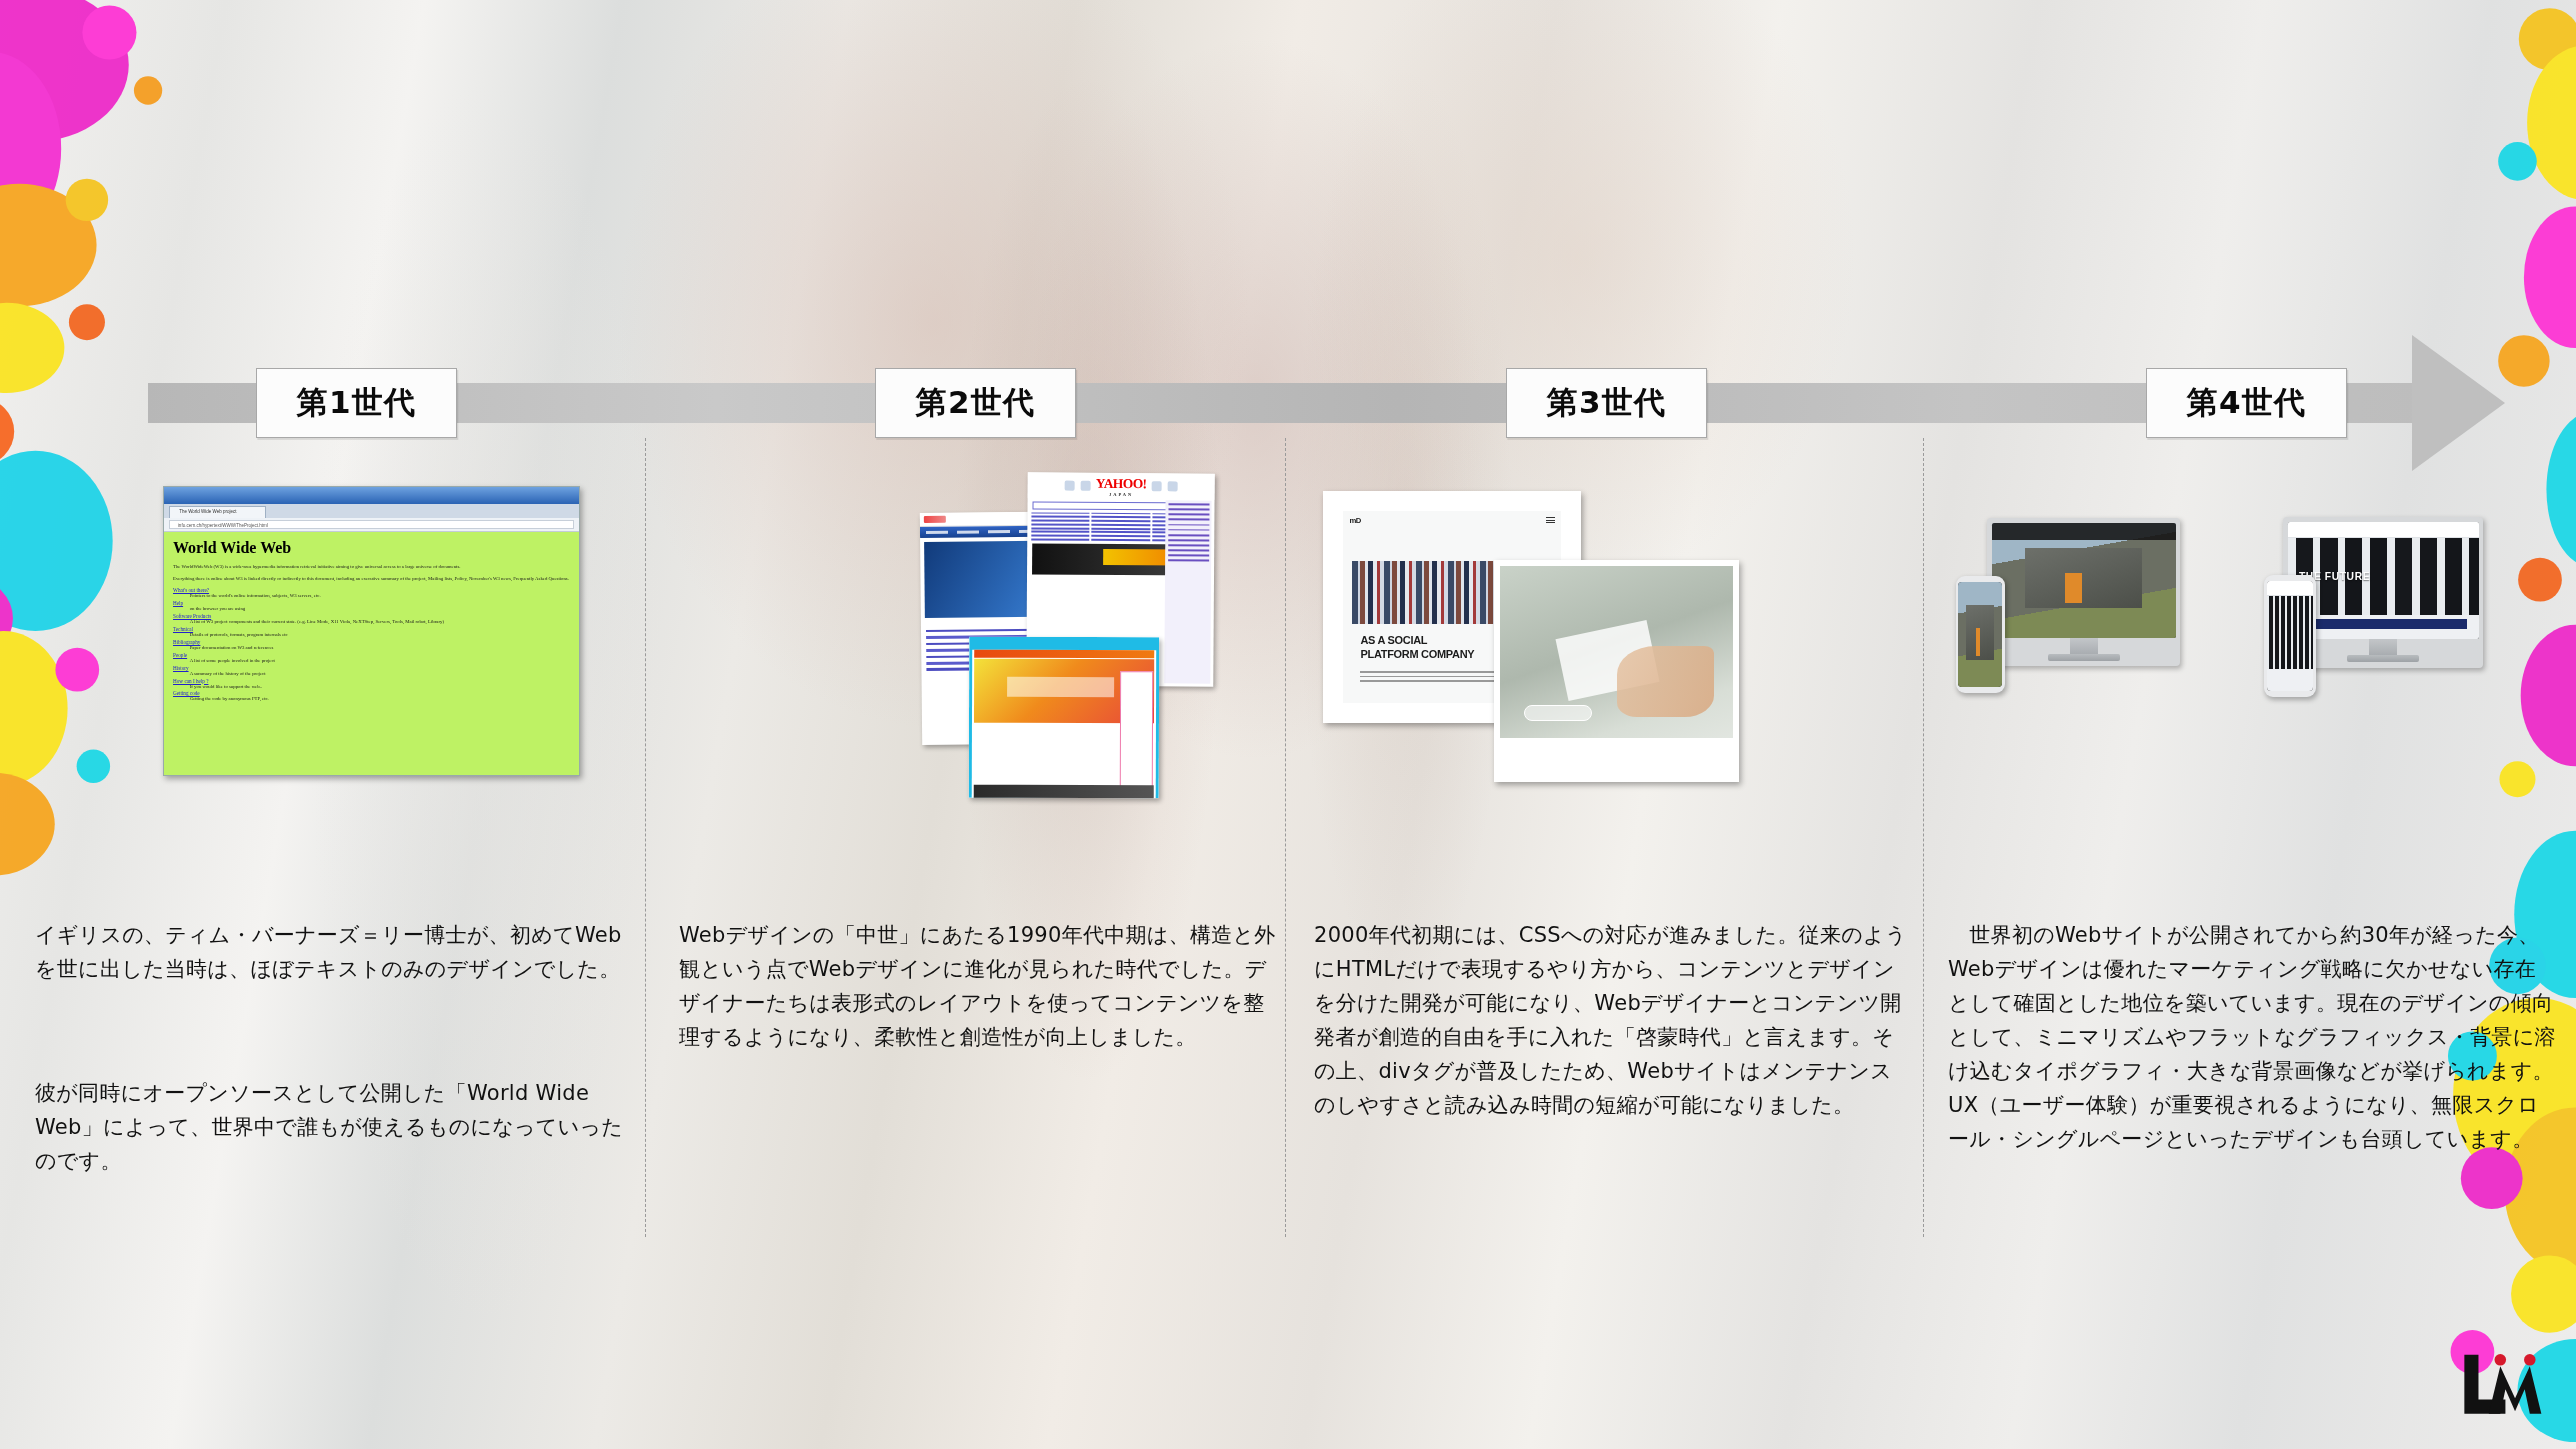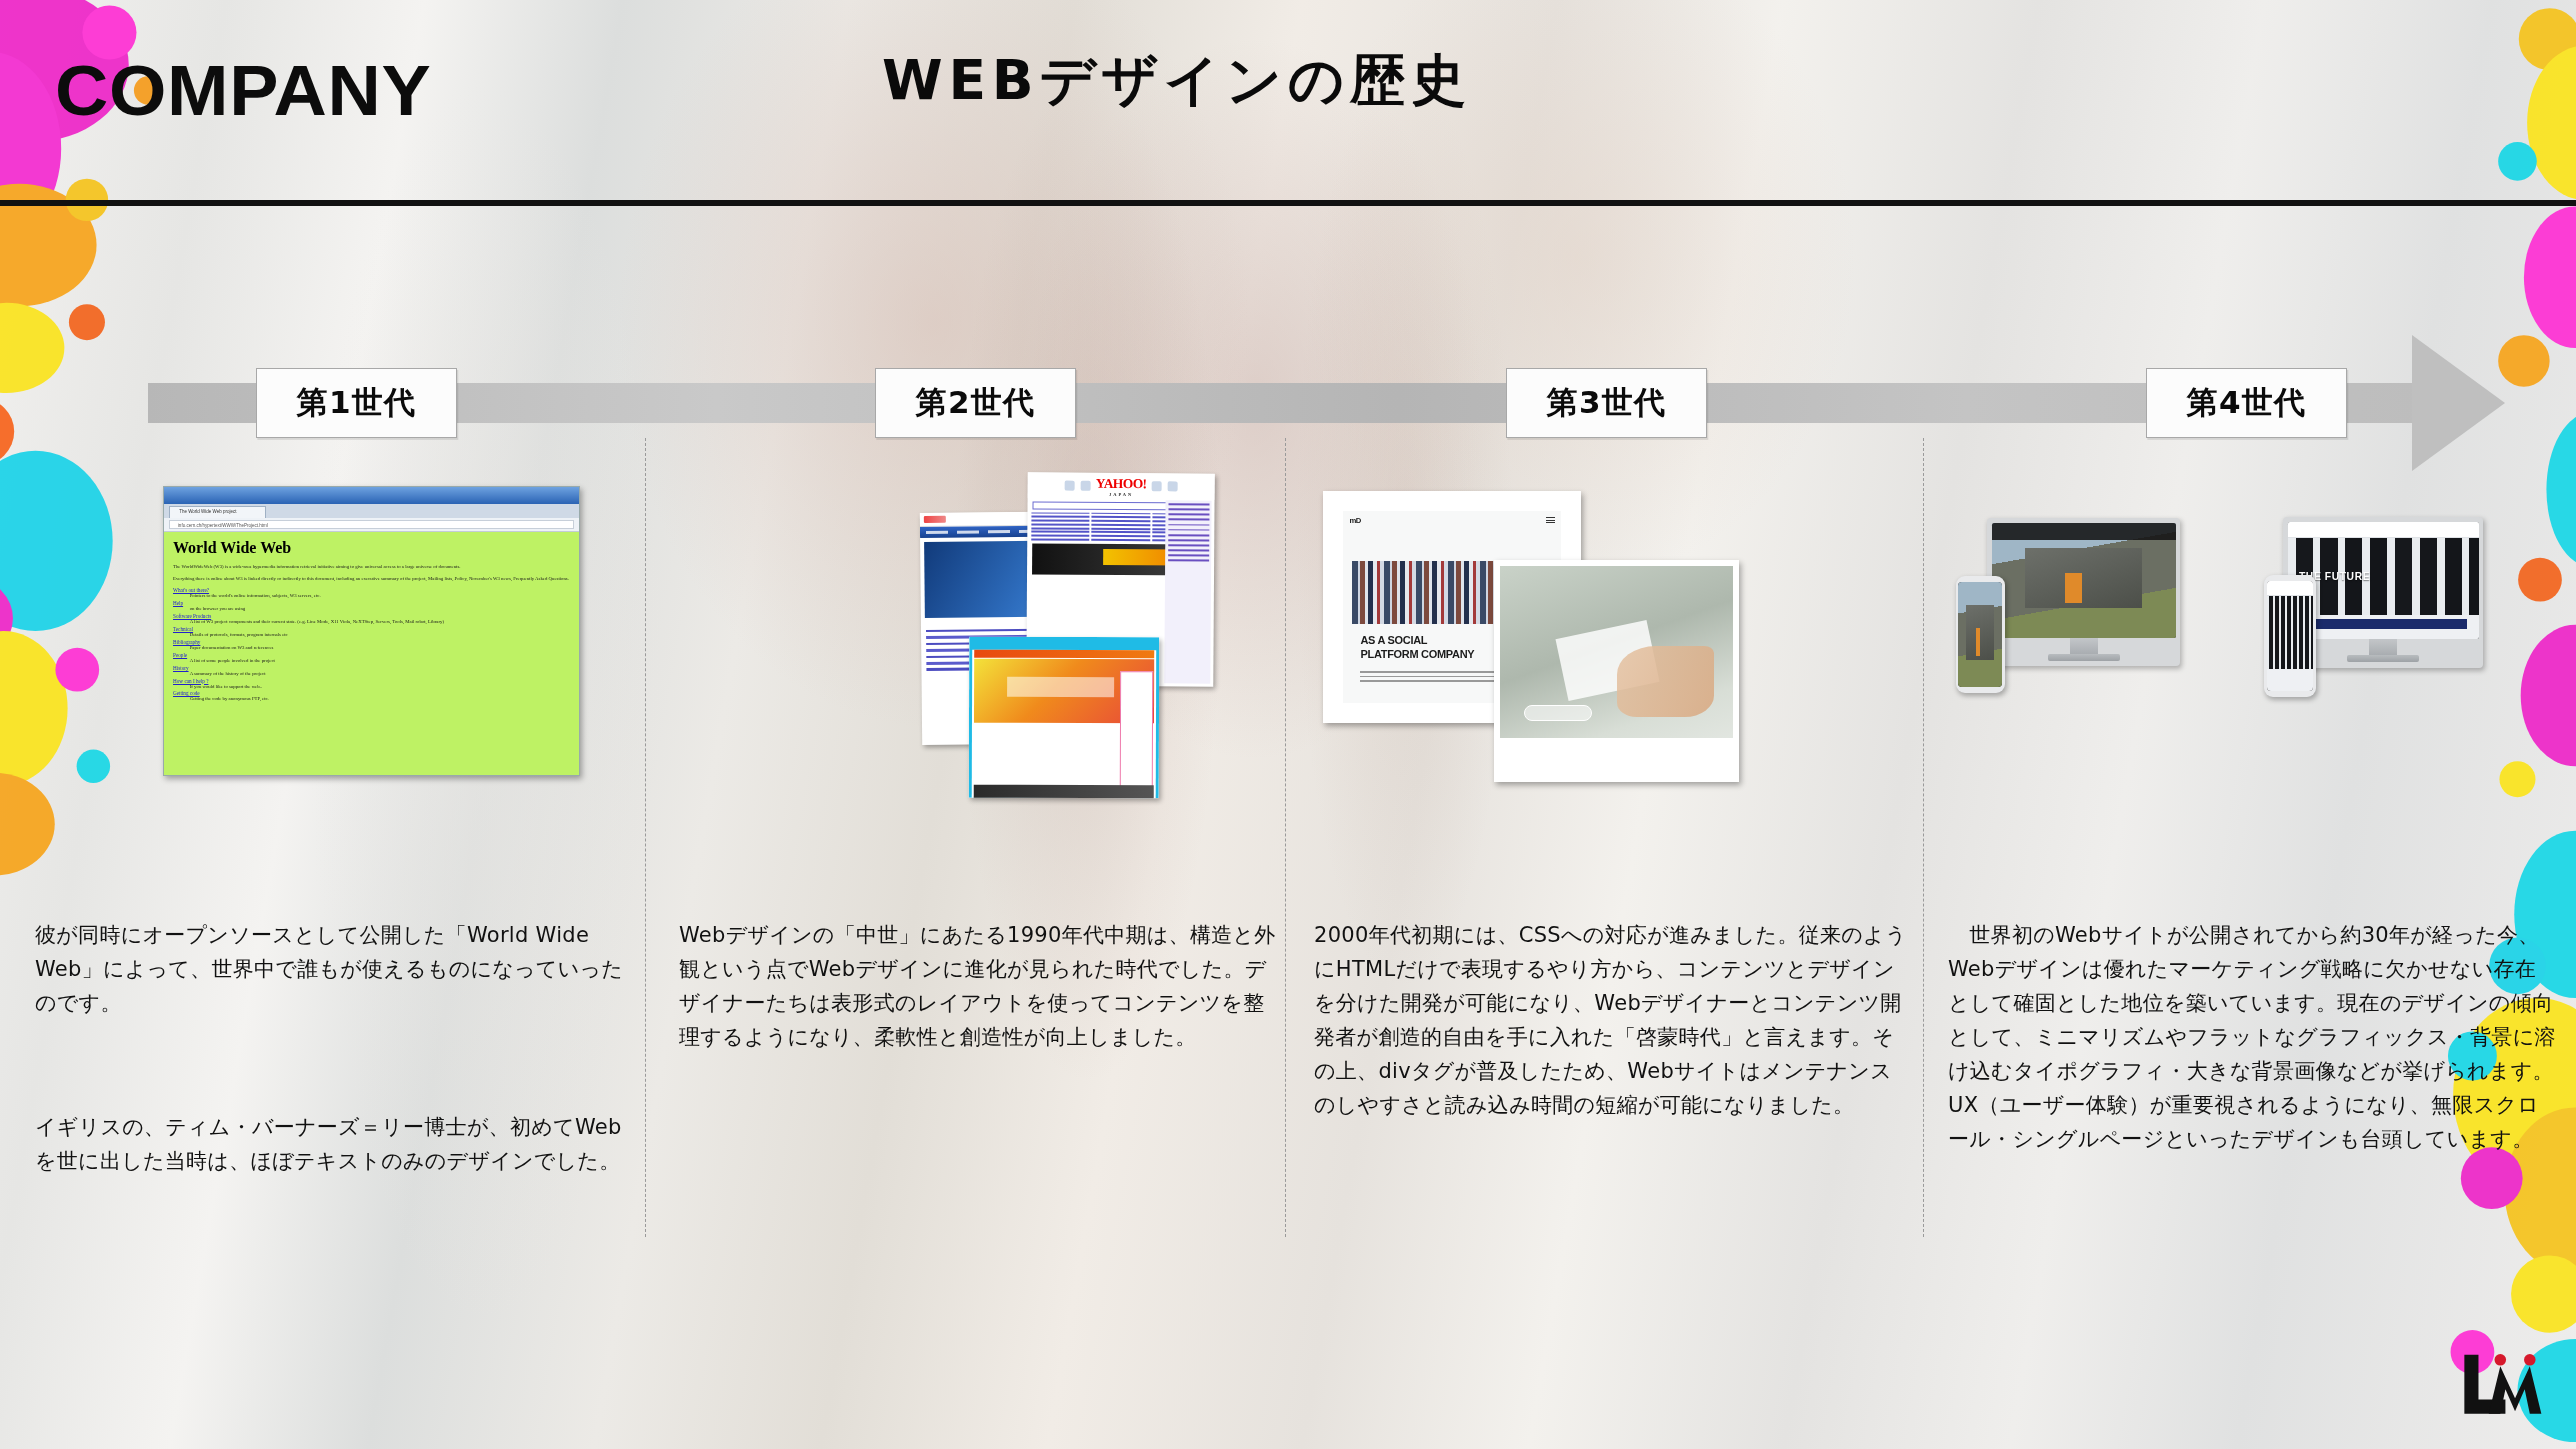--- a/index.html
+++ b/index.html
@@ -322,25 +322,20 @@
       <ellipse cx="500" cy="1700" rx="130" ry="150" fill="#fbe41d"></ellipse>
       <circle cx="400" cy="1640" r="38" fill="#18d7e6"></circle>
       <ellipse cx="560" cy="1850" rx="110" ry="130" fill="#f5c31c"></ellipse>
       <circle cx="430" cy="1830" r="48" fill="#ee25c8"></circle>
       <circle cx="520" cy="2010" r="60" fill="#fbe41d"></circle>
       <circle cx="400" cy="2100" r="34" fill="#ff2fd4"></circle>
       <ellipse cx="560" cy="2160" rx="90" ry="80" fill="#18d7e6"></ellipse>
     </g>
   </svg>
 
-  <div class="header">
-    <div class="company-title">COMPANY</div>
-    <div class="main-title">WEBデザインの歴史</div>
-    <div class="header-rule"></div>
-  </div>
 
 
   <div class="timeline-bar"></div>
   <div class="timeline-arrow"></div>
 
   <div class="gen-chip gen-1">第1世代</div>
   <div class="gen-chip gen-2">第2世代</div>
   <div class="gen-chip gen-3">第3世代</div>
   <div class="gen-chip gen-4">第4世代</div>
 
@@ -379,22 +374,22 @@
             <div class="www-dd">A summary of the history of the project</div>
             <div class="www-dt">How can I help ?</div>
             <div class="www-dd">If you would like to support the web..</div>
             <div class="www-dt">Getting code</div>
             <div class="www-dd">Getting the code by anonymous FTP, etc.</div>
           </div>
         </div>
       </div>
     </div>
     <div class="col-text">
+      <p>イギリスの、ティム・バーナーズ＝リー博士が、初めてWebを世に出した当時は、ほぼテキストのみのデザインでした。</p>
       <p>彼が同時にオープンソースとして公開した「World Wide Web」によって、世界中で誰もが使えるものになっていったのです。</p>
-      <p>イギリスの、ティム・バーナーズ＝リー博士が、初めてWebを世に出した当時は、ほぼテキストのみのデザインでした。</p>
     </div>
   </div>
 
   <div class="col c2">
     <div class="col-imgs">
 
       <div class="mock g2a">
         <div class="p-head">
             <div class="p-logo"></div>
           </div>

